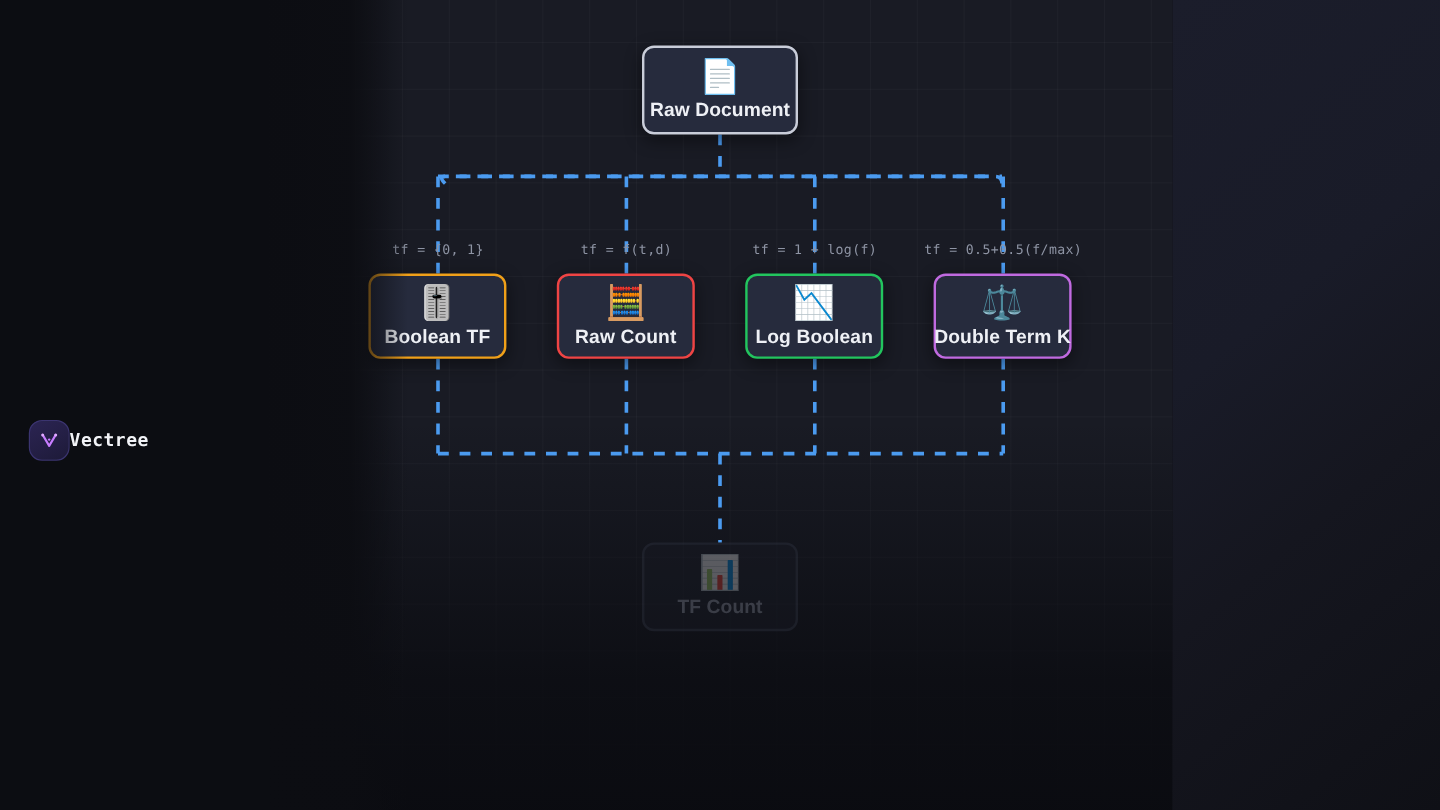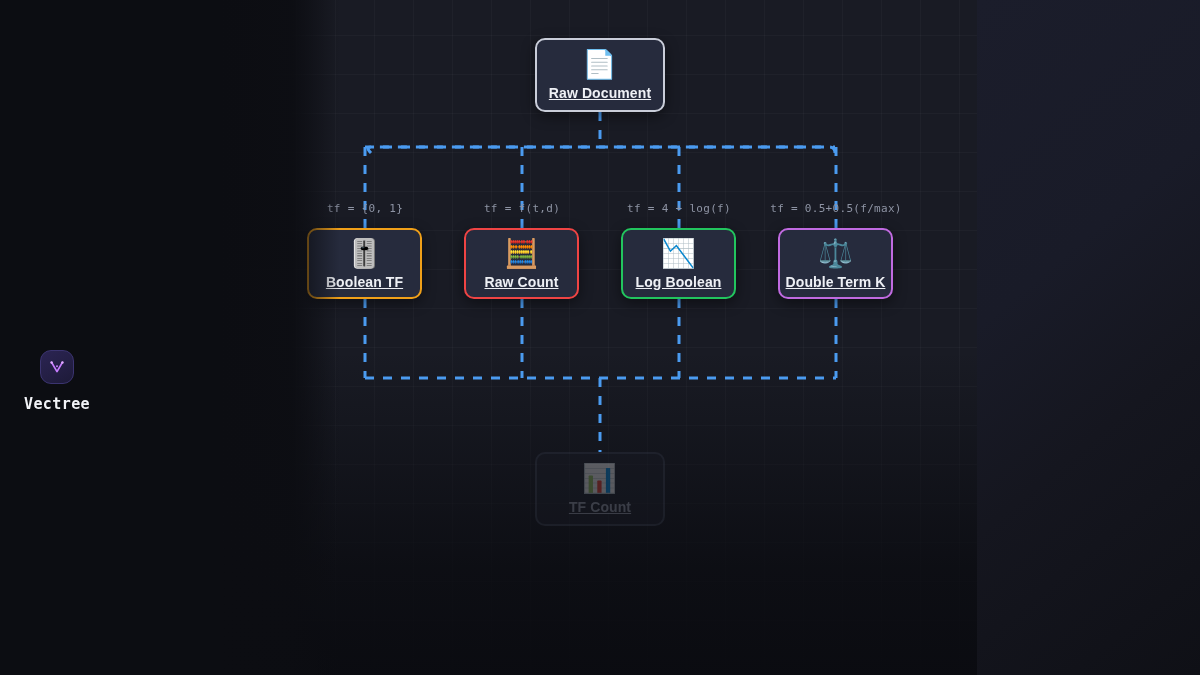--- a/index.html
+++ b/index.html
@@ -66,25 +66,24 @@
     box-shadow: 0 4px 14px rgba(0,0,0,0.45);
   }
   .node .ico {
     font-size: 28px;
     line-height: 32px;
     height: 32px;
     display: block;
   }
   .node .nlabel {
     color: #eef0f5;
-    font-size: 14px;
+    font-size: 16px;
     font-weight: bold;
     letter-spacing: 0.1px;
     white-space: nowrap;
-    text-decoration: underline;
   }
 
   #node-raw-document { left: 535px; top: 38px; width: 130px; height: 74px; border-color: #c9cdd9; }
   #node-boolean-tf   { left: 307px; top: 228px; width: 115px; height: 71px; border-color: #f0a019; }
   #node-raw-count    { left: 464px; top: 228px; width: 115px; height: 71px; border-color: #ef4444; }
   #node-log-normal   { left: 621px; top: 228px; width: 115px; height: 71px; border-color: #22c55e; }
   #node-double-norm  { left: 778px; top: 228px; width: 115px; height: 71px; border-color: #c06ae0; }
 
   #node-tf-vector {
     left: 535px; top: 452px; width: 130px; height: 74px;
@@ -115,21 +114,21 @@
     position: absolute;
     left: 0; top: 0;
     width: 340px; height: 675px;
     background: linear-gradient(to right, #0c0d12 0%, #0c0d12 62%, rgba(12,13,18,0.92) 86%, rgba(12,13,18,0.0) 100%);
     pointer-events: none;
   }
 
   .brand {
     position: absolute;
     left: 24px; top: 350px;
-    display: flex; align-items: center; gap: 11px; flex-direction: column;
+    display: flex; align-items: center; 
   }
   .brand-mark {
     width: 34px; height: 34px;
     border-radius: 11px;
     background: linear-gradient(150deg, #2b2452 0%, #241f45 55%, #1d1a38 100%);
     border: 1px solid #3b3470;
     display: flex; align-items: center; justify-content: center;
   }
   .brand-name {
     color: #f2f3f7;
@@ -192,21 +191,21 @@
       <path d="M836,299 L836,378"></path>
 
       <path d="M365,378 L836,378"></path>
 
       <path d="M600,378 L600,452"></path>
     </g>
   </svg>
 
   <div class="eqlabel" id="eq-boolean">tf = {0, 1}</div>
   <div class="eqlabel" id="eq-rawcount">tf = f(t,d)</div>
-  <div class="eqlabel" id="eq-lognormal">tf = 4 + log(f)</div>
+  <div class="eqlabel" id="eq-lognormal">tf = 1 + log(f)</div>
   <div class="eqlabel" id="eq-doublenorm">tf = 0.5+0.5(f/max)</div>
 
   <div class="node" id="node-raw-document">
     <span class="ico">📄</span>
     <span class="nlabel">Raw Document</span>
   </div>
 
   <div class="node" id="node-boolean-tf">
     <span class="ico">🎚️</span>
     <span class="nlabel">Boolean TF</span>

